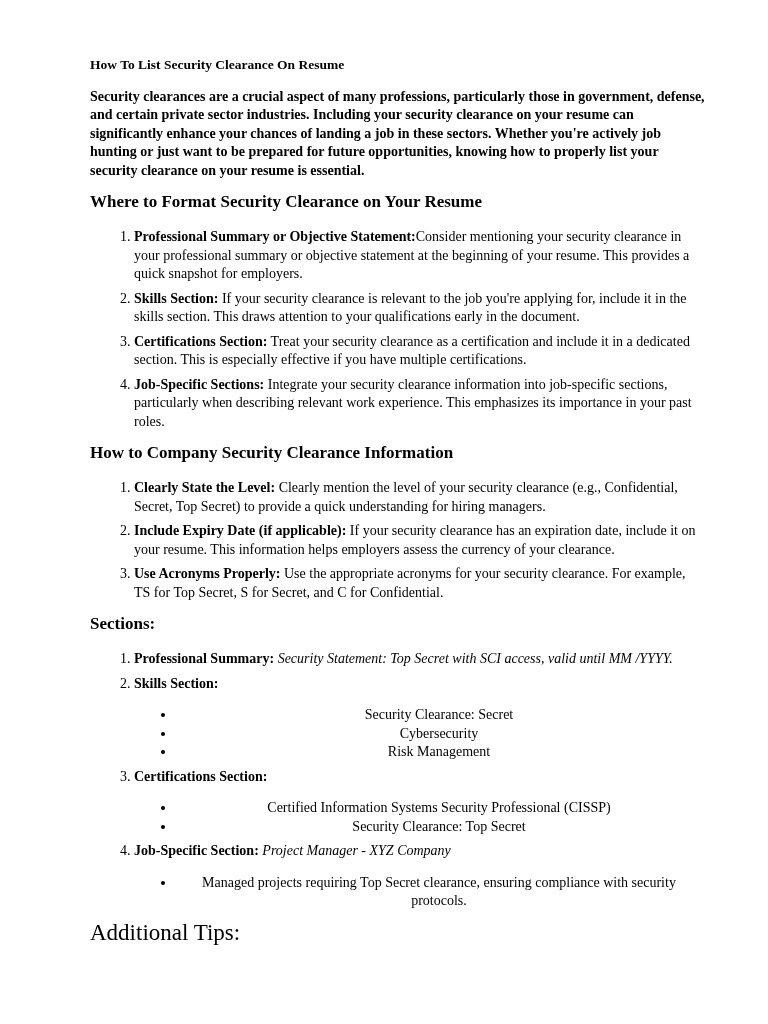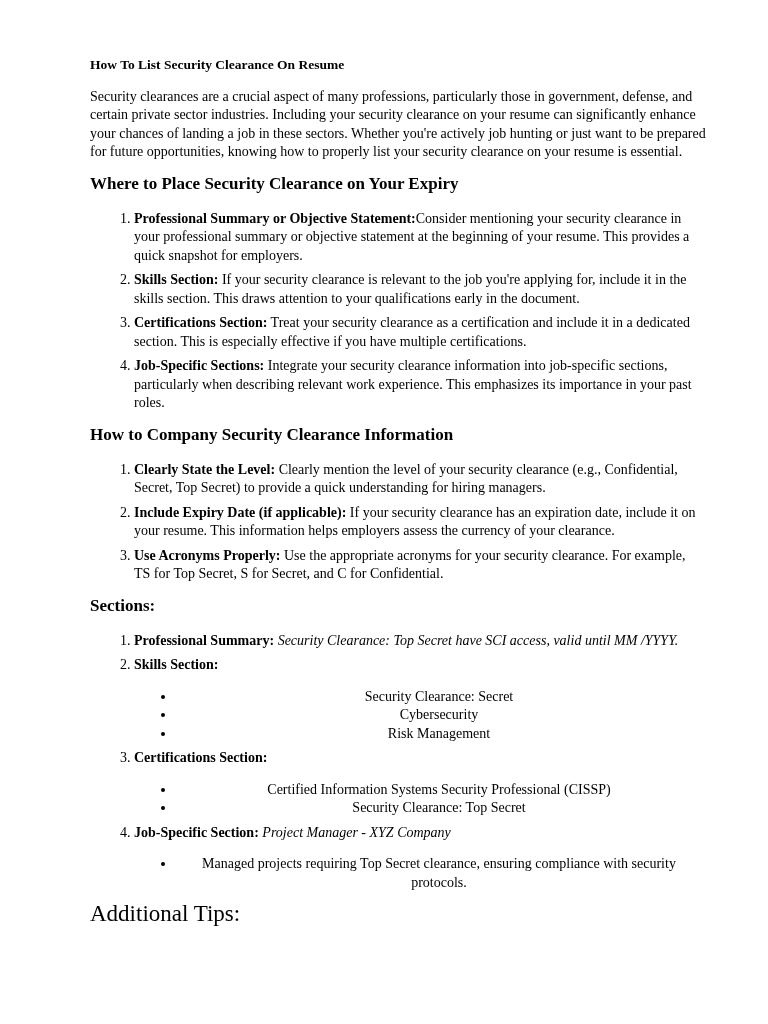--- a/index.html
+++ b/index.html
@@ -20,20 +20,21 @@
     padding: 56px 60px 0 90px;
     overflow: hidden;
   }
   .doc-title {
     font-weight: bold;
     font-size: 13.5px;
     margin: 0 0 13px 0;
   }
   .intro {
     margin: 0 0 12px 0;
+    font-weight: bold;
   }
   h2.section-heading {
     font-size: 17px;
     line-height: 20px;
     font-weight: bold;
     margin: 10px 0 16px 0;
   }
   ol.numbered {
     margin: 0 0 12px 0;
     padding: 0 0 0 38px;
@@ -64,41 +65,41 @@
 </style>
 </head>
 <body>
 
 <div class="page">
 
   <p class="doc-title">How To List Security Clearance On Resume</p>
 
   <p class="intro">Security clearances are a crucial aspect of many professions, particularly those in government, defense, and certain private sector industries. Including your security clearance on your resume can significantly enhance your chances of landing a job in these sectors. Whether you're actively job hunting or just want to be prepared for future opportunities, knowing how to properly list your security clearance on your resume is essential.</p>
 
-  <h2 class="section-heading">Where to Place Security Clearance on Your Expiry</h2>
+  <h2 class="section-heading">Where to Format Security Clearance on Your Resume</h2>
 
   <ol class="numbered">
     <li><b class="run-in">Professional Summary or Objective Statement:</b><span>Consider mentioning your security clearance in your professional summary or objective statement at the beginning of your resume. This provides a quick snapshot for employers.</span></li>
     <li><b class="run-in">Skills Section:</b><span> If your security clearance is relevant to the job you're applying for, include it in the skills section. This draws attention to your qualifications early in the document.</span></li>
     <li><b class="run-in">Certifications Section:</b><span> Treat your security clearance as a certification and include it in a dedicated section. This is especially effective if you have multiple certifications.</span></li>
     <li><b class="run-in">Job-Specific Sections:</b><span> Integrate your security clearance information into job-specific sections, particularly when describing relevant work experience. This emphasizes its importance in your past roles.</span></li>
   </ol>
 
   <h2 class="section-heading">How to Company Security Clearance Information</h2>
 
   <ol class="numbered">
     <li><b class="run-in">Clearly State the Level:</b><span> Clearly mention the level of your security clearance (e.g., Confidential, Secret, Top Secret) to provide a quick understanding for hiring managers.</span></li>
     <li><b class="run-in">Include Expiry Date (if applicable):</b><span> If your security clearance has an expiration date, include it on your resume. This information helps employers assess the currency of your clearance.</span></li>
     <li><b class="run-in">Use Acronyms Properly:</b><span> Use the appropriate acronyms for your security clearance. For example, TS for Top Secret, S for Secret, and C for Confidential.</span></li>
   </ol>
 
   <h2 class="section-heading">Sections:</h2>
 
   <ol class="numbered">
-    <li><b class="run-in">Professional Summary:</b><i class="em"> Security Clearance: Top Secret have SCI access, valid until MM /YYYY.</i></li>
+    <li><b class="run-in">Professional Summary:</b><i class="em"> Security Statement: Top Secret with SCI access, valid until MM /YYYY.</i></li>
     <li><b class="run-in">Skills Section:</b>
       <ul class="bullets">
         <li>Security Clearance: Secret</li>
         <li>Cybersecurity</li>
         <li>Risk Management</li>
       </ul>
     </li>
     <li><b class="run-in">Certifications Section:</b>
       <ul class="bullets">
         <li>Certified Information Systems Security Professional (CISSP)</li>

